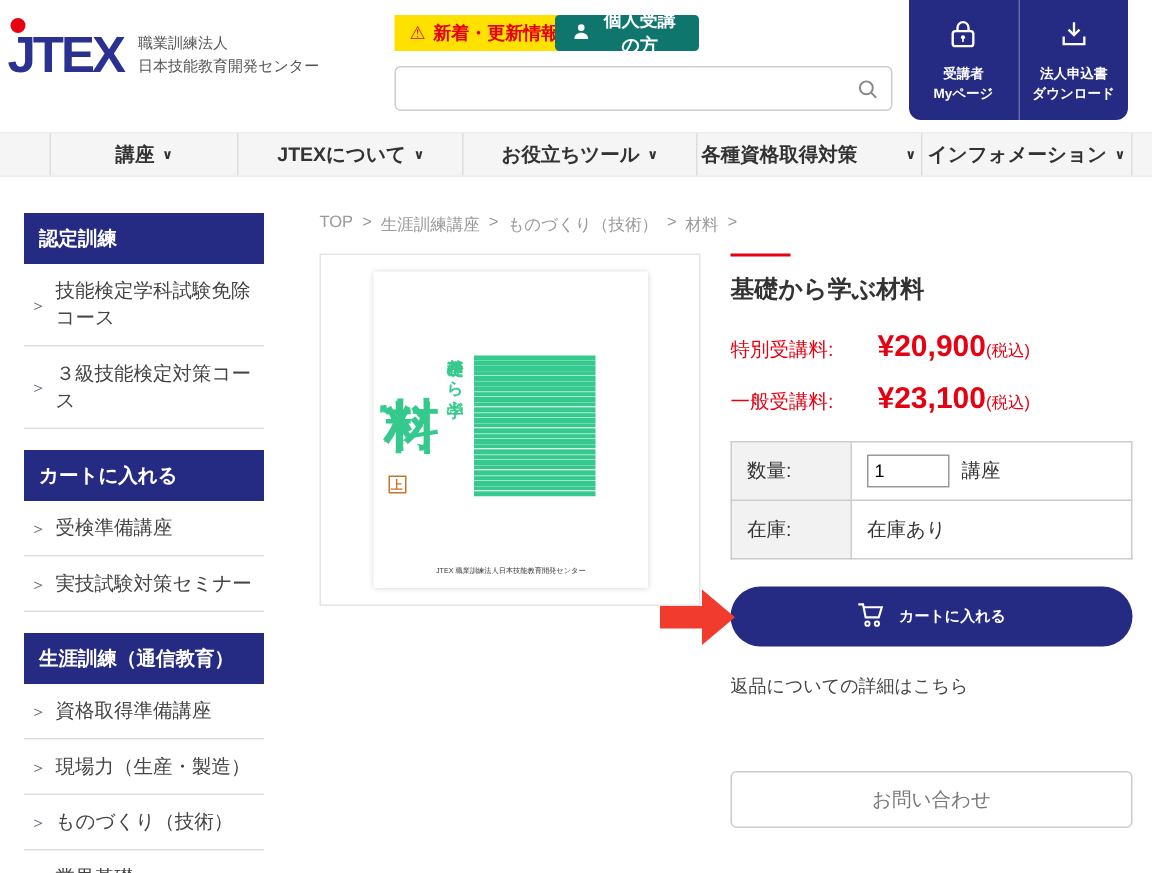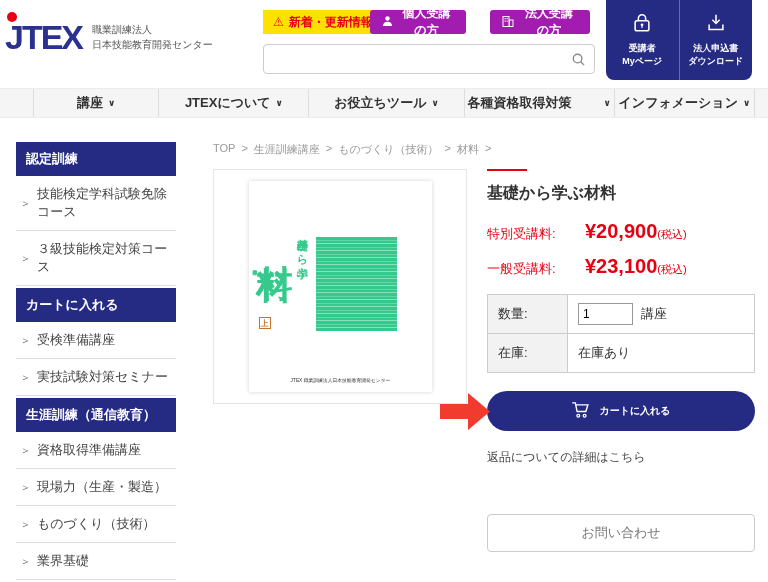--- a/index.html
+++ b/index.html
@@ -11,21 +11,21 @@
   .header { position:relative; height:86px; background:#fff; }
   .logo-wrap { position:absolute; left:5px; top:20px; display:flex; align-items:center; }
   .logo-text { position:relative; font-size:34px; font-weight:bold; color:#2b3190; letter-spacing:-2px; line-height:1; }
   .logo-dot { position:absolute; left:2px; top:-8px; width:10px; height:10px; border-radius:50%; background:#e60012; }
   .org-name { margin-left:10px; font-size:10px; color:#555; line-height:1.5; white-space:nowrap; }
 
   .news-badge { position:absolute; left:263px; top:10px; height:24px; background:#ffe100;
     color:#e60012; font-size:12px; font-weight:bold; display:flex; align-items:center; padding:0 10px; gap:5px; }
   .warn-glyph { font-size:12px; line-height:1; }
 
-  .top-btn { position:absolute; top:10px; height:24px; background:#a21caf; color:#fff;
+  .top-btn { position:absolute; top:10px; height:24px; background:#0f766e; color:#fff;
     font-size:12px; font-weight:bold; border:none; border-radius:3px; display:flex; align-items:center;
     gap:6px; padding:0 12px; cursor:pointer; }
   .btn-personal { left:370px; width:96px; }
   .btn-corporate { left:490px; width:100px; }
 
   .search-box { position:absolute; left:263px; top:44px; width:332px; height:30px;
     border:1px solid #ccc; border-radius:4px; background:#fff; display:flex; align-items:center; }
   .search-input { flex:1; border:none; outline:none; height:100%; padding:0 8px; font-size:13px; background:transparent; }
   .search-icon { margin-right:8px; display:flex; }
 
@@ -43,21 +43,21 @@
     font-weight:bold; color:#333; border-left:1px solid #ddd; cursor:pointer; }
   .nav-item:last-child { border-right:1px solid #ddd; }
   .nav-item .chev { font-size:9px; color:#333; }
   .nav-item.n0 { flex:1.25; } .nav-item.n1 { flex:1.5; } .nav-item.n2 { flex:1.55; }
   .nav-item.n3 { flex:1.5;gap:32px; } .nav-item.n4 { flex:1.4; }
 
   
   .main { display:flex; padding:24px 0 0 16px; }
 
   .sidebar { width:160px; flex:none; }
-  .side-group { margin-bottom:2px; }
+  .side-group { margin-bottom:14px; }
   .side-header { background:#252a82; color:#fff; font-size:13px; font-weight:bold; padding:8px 10px; }
   .side-item { display:flex; align-items:center; gap:6px; padding:9px 2px 9px 4px; font-size:13px;
     color:#444; border-bottom:1px solid #ddd; cursor:pointer; }
   .side-arrow { color:#667; font-size:11px; }
 
   .content { margin-left:37px; width:522px; }
   .breadcrumb { font-size:11px; color:#999; margin-bottom:12px; display:flex; gap:6px; flex-wrap:nowrap; }
   .crumb { cursor:pointer; }
   .crumb-sep { color:#999; }
 
@@ -130,33 +130,20 @@
     <button class="top-btn btn-personal">
       <span>
         <svg width="11" height="12" viewBox="0 0 12 12">
             <circle cx="6" cy="3.2" r="2.4" fill="#fff"></circle>
             <path d="M1 11.5c0-3 2.2-4.6 5-4.6s5 1.6 5 4.6z" fill="#fff"></path>
           </svg>
       </span>
       <span>個人受講の方</span>
     </button>
 
-    <button class="top-btn btn-corporate">
-      <span>
-        <svg width="12" height="12" viewBox="0 0 12 12">
-            <rect x="1" y="1.5" width="6" height="10" fill="none" stroke="#fff" stroke-width="1"></rect>
-            <rect x="7.5" y="5" width="3.5" height="6.5" fill="none" stroke="#fff" stroke-width="1"></rect>
-            <rect x="2.6" y="3" width="1.2" height="1.2" fill="#fff"></rect>
-            <rect x="4.6" y="3" width="1.2" height="1.2" fill="#fff"></rect>
-            <rect x="2.6" y="5.5" width="1.2" height="1.2" fill="#fff"></rect>
-            <rect x="4.6" y="5.5" width="1.2" height="1.2" fill="#fff"></rect>
-          </svg>
-      </span>
-      <span>法人受講の方</span>
-    </button>
 
     <div class="search-box">
       <input class="search-input" type="text" placeholder="" style="">
       <span class="search-icon">
         <svg width="15" height="15" viewBox="0 0 16 16">
             <circle cx="7" cy="7" r="4.6" fill="none" stroke="#888" stroke-width="1.4"></circle>
             <line x1="10.4" y1="10.4" x2="14" y2="14" stroke="#888" stroke-width="1.4"></line>
           </svg>
       </span>
     </div>

